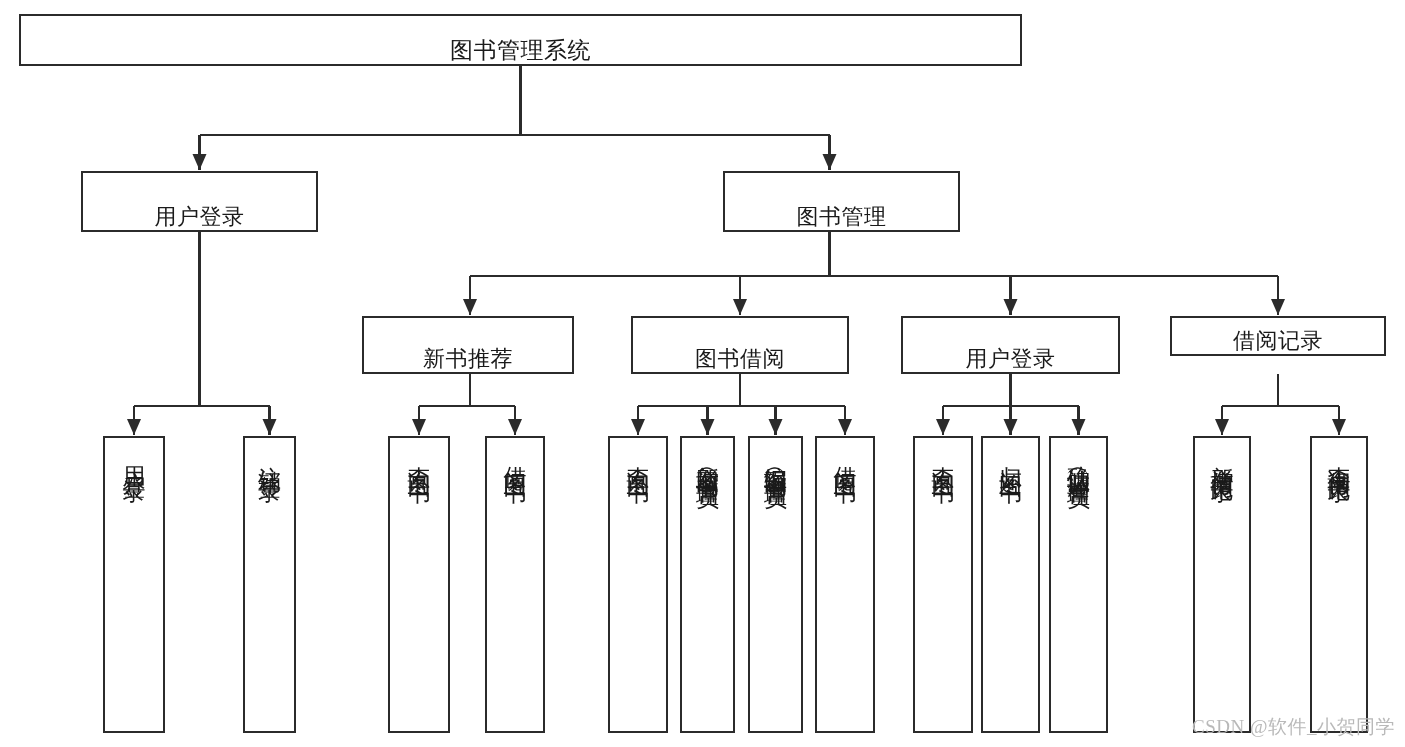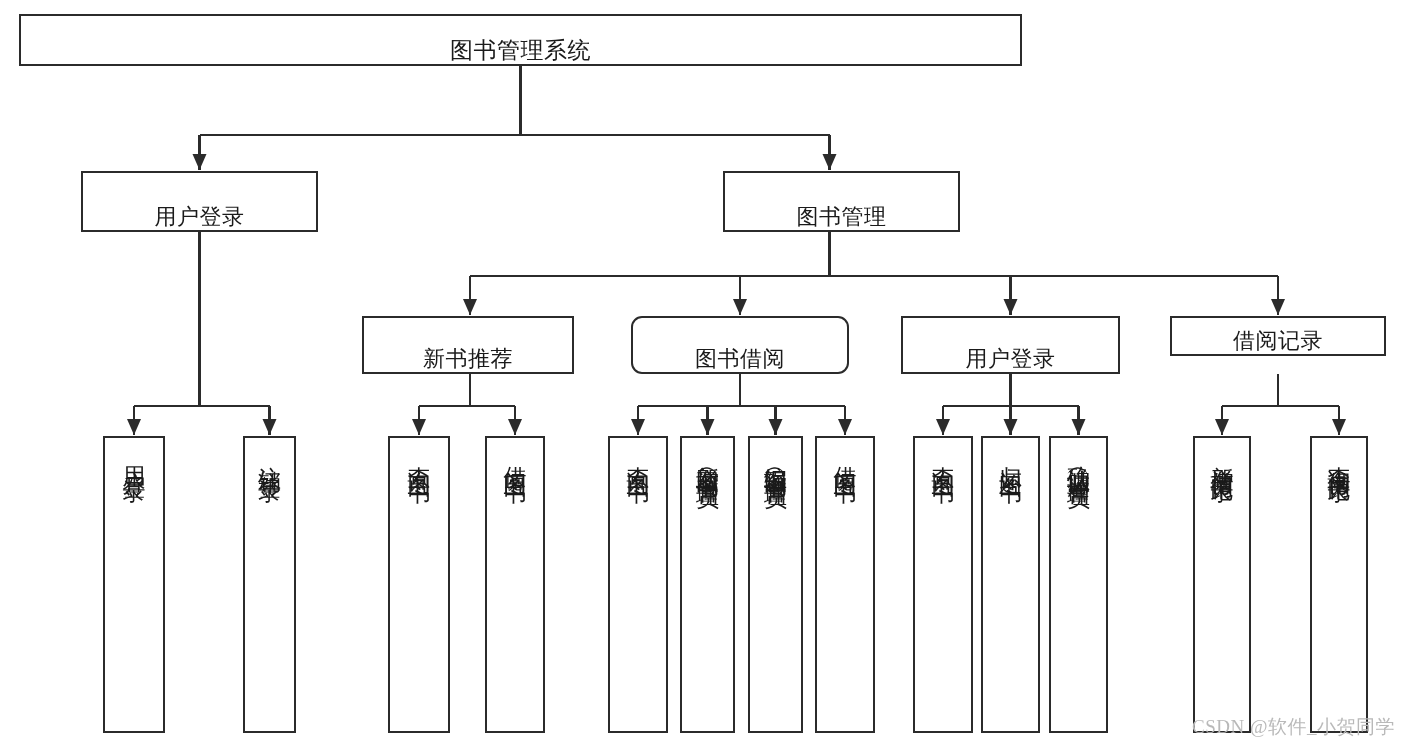--- a/index.html
+++ b/index.html
@@ -138,21 +138,21 @@
       </div>
       <div class="node h" style="left: 81px; top: 171px; width: 237px; height: 61px;">
         <span class="label">用户登录</span>
       </div>
       <div class="node h" style="left: 711px; top: 171px; width: 237px; height: 61px; margin-left: 12px;">
         <span class="label">图书管理</span>
       </div>
       <div class="node h" style="left: 362px; top: 316px; width: 212px; height: 58px;">
         <span class="label">新书推荐</span>
       </div>
-      <div class="node h" style="left: 631px; top: 316px; width: 218px; height: 58px; border-radius: 11px;">
+      <div class="node h" style="left: 631px; top: 316px; width: 218px; height: 58px;">
         <span class="label">图书借阅</span>
       </div>
       <div class="node h" style="left: 901px; top: 316px; width: 219px; height: 58px;">
         <span class="label">用户登录</span>
       </div>
       <div class="node h" style="left: 1170px; top: 316px; width: 216px; height: 40px;">
         <span class="label">借阅记录</span>
       </div>
       <div class="node v" style="left: 103px; top: 436px; width: 62px; height: 297px;">
         <span class="label">用户登录</span>

